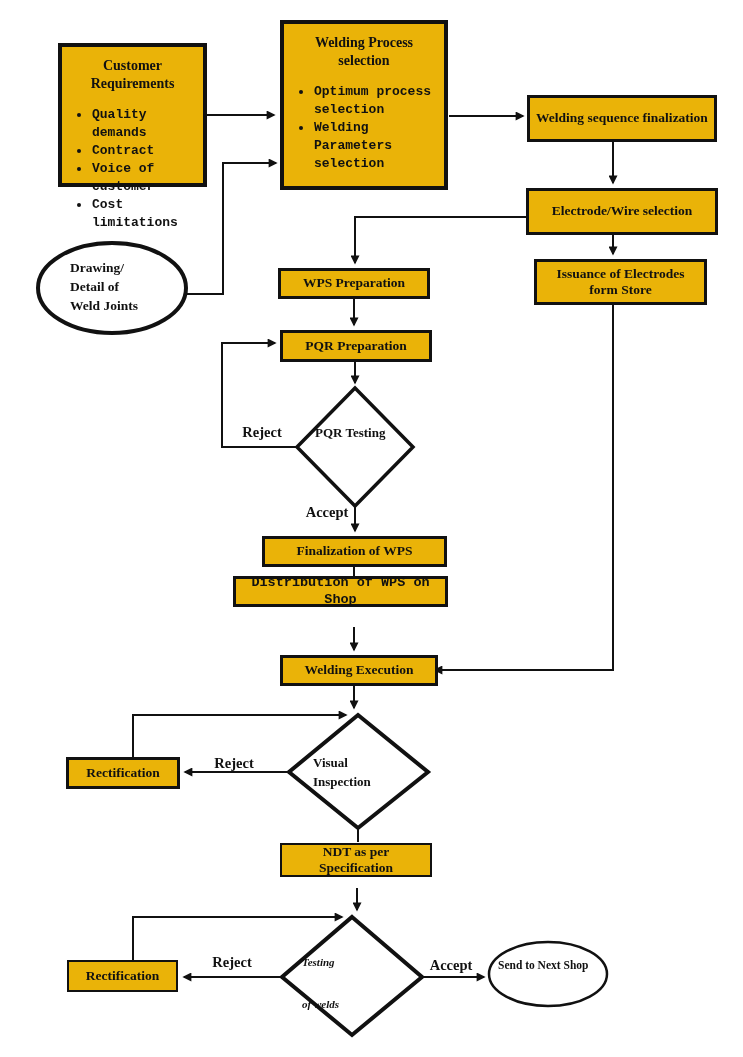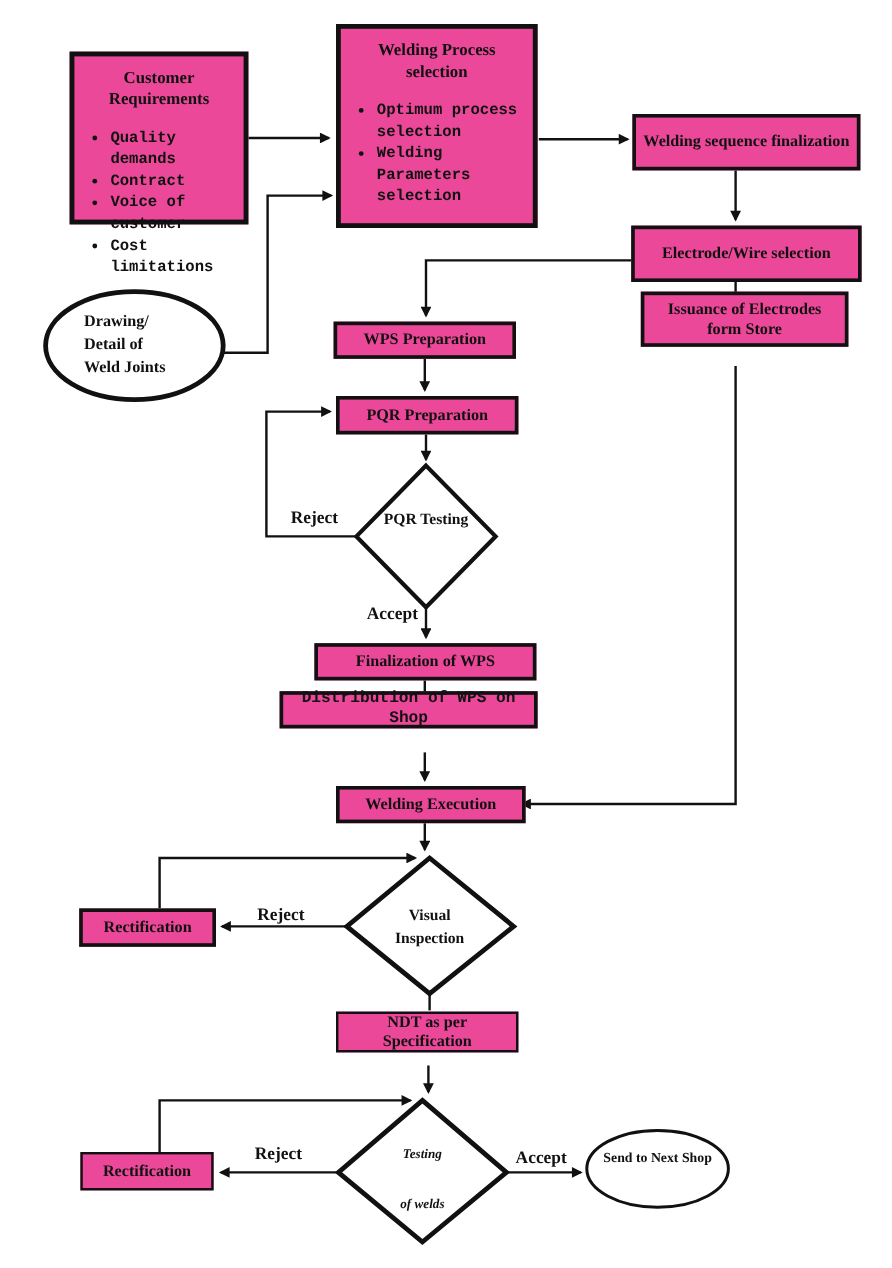--- a/index.html
+++ b/index.html
@@ -5,34 +5,34 @@
   html,body { margin:0; padding:0; background:#ffffff; }
   .stage {
     position:relative; width:743px; height:1057px;
     background:#ffffff; overflow:hidden;
     font-family:"Liberation Serif", serif; color:#111;
   }
   .stage svg.wires { position:absolute; left:0; top:0; width:743px; height:1057px; }
 
   .node {
     position:absolute; box-sizing:border-box;
-    border:3px solid #111; background:#ec4899;
+    border:3px solid #111; background:#eab308;
     display:flex; align-items:center; justify-content:center;
     text-align:center; font-weight:bold; font-size:13.5px; line-height:1.22;
     padding:2px 4px;
   }
   .b4 { border-width:4px; }
   .b2 { border-width:2px; }
 
   .big { display:block; padding:10px 8px 0 8px; }
   .big .box-title { text-align:center; font-size:14px; line-height:1.28; margin:0 0 13px 0; font-weight:bold; }
   .bullets { margin:0; padding:0 0 0 21px; text-align:left; font-size:13px; line-height:18px; font-weight:bold; list-style:disc outside;font-family:Liberation Mono, monospace; }
   .bullets li { margin:0; padding-left:1px; }
 
-  .dlabel { position:absolute; font-weight:bold; text-align:center; font-size:13px; line-height:19px; }
+  .dlabel { position:absolute; font-weight:bold; font-size:13px; line-height:19px; }
   .dlabel.small { font-size:11px; line-height:14px; }
   .dlabel.left  { text-align:left; font-size:13.5px; }
   .spaced > div + div { margin-top:28px; }
 
   .lbl { position:absolute; width:80px; font-weight:bold; font-size:14.5px; text-align:center; line-height:18px; }
 </style>
 </head>
 <body>
 
 <div class="stage">
@@ -94,21 +94,21 @@
   </div>
 
   <div class="node" style="left:527px; top:95px; width:190px; height:47px;">
     <span>Welding sequence finalization</span>
   </div>
 
   <div class="node" style="left:526px; top:188px; width:192px; height:47px;justify-content:center;">
     <span>Electrode/Wire selection</span>
   </div>
 
-  <div class="node" style="left:534px; top:243px; width:173px; height:46px;font-family:Liberation Serif, serif;">
+  <div class="node" style="left:534px; top:259px; width:173px; height:46px;font-family:Liberation Serif, serif;">
     <span>Issuance of Electrodes form Store</span>
   </div>
 
   <div class="node" style="left:278px; top:268px; width:152px; height:31px;">
     <span>WPS Preparation</span>
   </div>
 
   <div class="node" style="left:280px; top:330px; width:152px; height:32px;">
     <span>PQR Preparation</span>
   </div>

